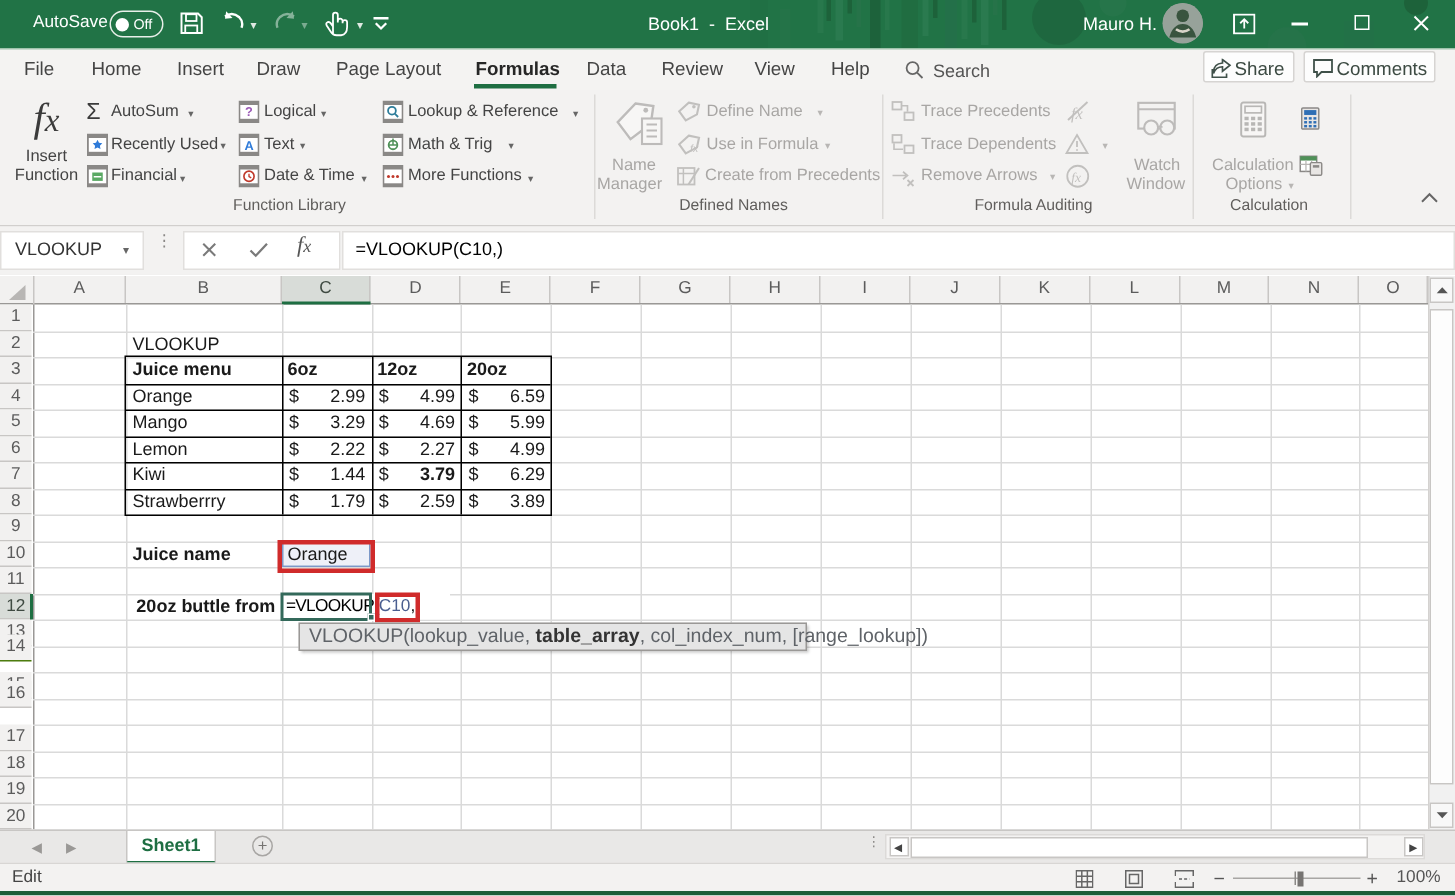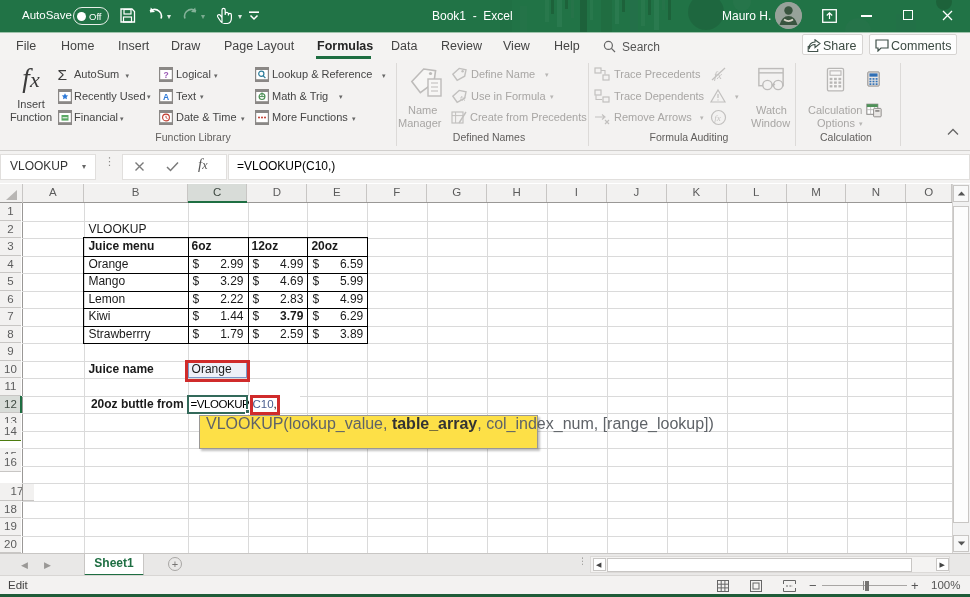--- a/index.html
+++ b/index.html
@@ -366,21 +366,21 @@
  <div class="ab" style="left:0;top:125.30000000000001px;width:21px;height:17.5px;background:#f2f1f0;border-bottom:1px solid #c8c6c4;color:#5c5c5c;font-size:11.5px;text-align:center;line-height:16.5px">7</div>
  <div class="ab" style="left:0;top:142.8px;width:21px;height:17.5px;background:#f2f1f0;border-bottom:1px solid #c8c6c4;color:#5c5c5c;font-size:11.5px;text-align:center;line-height:16.5px">8</div>
  <div class="ab" style="left:0;top:160.3px;width:21px;height:17.5px;background:#f2f1f0;border-bottom:1px solid #c8c6c4;color:#5c5c5c;font-size:11.5px;text-align:center;line-height:16.5px">9</div>
  <div class="ab" style="left:0;top:177.8px;width:21px;height:17.5px;background:#f2f1f0;border-bottom:1px solid #c8c6c4;color:#5c5c5c;font-size:11.5px;text-align:center;line-height:16.5px">10</div>
  <div class="ab" style="left:0;top:195.3px;width:21px;height:17.5px;background:#f2f1f0;border-bottom:1px solid #c8c6c4;color:#5c5c5c;font-size:11.5px;text-align:center;line-height:16.5px">11</div>
  <div class="ab" style="left:0;top:212.8px;width:21px;height:17.5px;background:#d8dcd8;border-bottom:1px solid #c8c6c4;color:#3f4a42;font-size:11.5px;text-align:center;line-height:16.5px">12</div>
  <div class="ab" style="left:0;top:230.3px;width:21px;height:17.5px;background:#f2f1f0;border-bottom:1px solid #c8c6c4;color:#5c5c5c;font-size:11.5px;text-align:center;line-height:16.5px">13</div>
  <div class="ab" style="left:0;top:240px;width:21px;height:17.5px;background:#f2f1f0;border-bottom:1px solid #4d7c0f;color:#5c5c5c;font-size:11.5px;text-align:center;line-height:16.5px">14</div>
  <div class="ab" style="left:0;top:265.3px;width:21px;height:17.5px;background:#f2f1f0;border-bottom:1px solid #c8c6c4;color:#5c5c5c;font-size:11.5px;text-align:center;line-height:16.5px">15</div>
  <div class="ab" style="left:0;top:271px;width:21px;height:17.5px;background:#f2f1f0;border-bottom:1px solid #c8c6c4;color:#5c5c5c;font-size:11.5px;text-align:center;line-height:16.5px">16</div>
- <div class="ab" style="left:0;top:300.3px;width:34px;height:17.5px;background:#f2f1f0;border-bottom:1px solid #c8c6c4;color:#5c5c5c;font-size:11.5px;text-align:center;line-height:16.5px">17</div>
+ <div class="ab" style="left:0;top:300.3px;width:21px;height:17.5px;background:#f2f1f0;border-bottom:1px solid #c8c6c4;color:#5c5c5c;font-size:11.5px;text-align:center;line-height:16.5px">17</div>
  <div class="ab" style="left:0;top:317.8px;width:21px;height:17.5px;background:#f2f1f0;border-bottom:1px solid #c8c6c4;color:#5c5c5c;font-size:11.5px;text-align:center;line-height:16.5px">18</div>
  <div class="ab" style="left:0;top:335.29999999999995px;width:21px;height:17.5px;background:#f2f1f0;border-bottom:1px solid #c8c6c4;color:#5c5c5c;font-size:11.5px;text-align:center;line-height:16.5px">19</div>
  <div class="ab" style="left:0;top:352.79999999999995px;width:21px;height:17.5px;background:#f2f1f0;border-bottom:1px solid #c8c6c4;color:#5c5c5c;font-size:11.5px;text-align:center;line-height:16.5px">20</div>
  <div class="ab" style="left:20px;top:212.8px;width:2.3px;height:17.5px;background:#1e6e42"></div>
  <div class="ab" style="left:22px;top:20.30000000000001px;width:1px;height:349.99999999999994px;background:#9a9896"></div>
  <div class="ab" style="left:84.4px;top:20.30000000000001px;width:1px;height:349.99999999999994px;background:#dadada"></div>
  <div class="ab" style="left:187.6px;top:20.30000000000001px;width:1px;height:349.99999999999994px;background:#dadada"></div>
  <div class="ab" style="left:247.5px;top:20.30000000000001px;width:1px;height:349.99999999999994px;background:#dadada"></div>
  <div class="ab" style="left:307.4px;top:20.30000000000001px;width:1px;height:349.99999999999994px;background:#dadada"></div>
  <div class="ab" style="left:367.3px;top:20.30000000000001px;width:1px;height:349.99999999999994px;background:#dadada"></div>
@@ -438,21 +438,21 @@
  <div class="ab" style="left:192.6px;top:90.30000000000001px;height:17.5px;line-height:17.5px;font-size:12px;font-weight:normal;color:#1a1a1a;white-space:nowrap">$</div>
  <div class="ab" style="left:187.6px;top:90.30000000000001px;width:55.900000000000006px;height:17.5px;line-height:17.5px;font-size:12px;font-weight:normal;color:#1a1a1a;text-align:right;white-space:nowrap">3.29</div>
  <div class="ab" style="left:252.5px;top:90.30000000000001px;height:17.5px;line-height:17.5px;font-size:12px;font-weight:normal;color:#1a1a1a;white-space:nowrap">$</div>
  <div class="ab" style="left:247.5px;top:90.30000000000001px;width:55.89999999999998px;height:17.5px;line-height:17.5px;font-size:12px;font-weight:normal;color:#1a1a1a;text-align:right;white-space:nowrap">4.69</div>
  <div class="ab" style="left:312.4px;top:90.30000000000001px;height:17.5px;line-height:17.5px;font-size:12px;font-weight:normal;color:#1a1a1a;white-space:nowrap">$</div>
  <div class="ab" style="left:307.4px;top:90.30000000000001px;width:55.900000000000034px;height:17.5px;line-height:17.5px;font-size:12px;font-weight:normal;color:#1a1a1a;text-align:right;white-space:nowrap">5.99</div>
  <div class="ab" style="left:88.4px;top:107.80000000000001px;height:17.5px;line-height:17.5px;font-size:12px;font-weight:normal;color:#1a1a1a;white-space:nowrap">Lemon</div>
  <div class="ab" style="left:192.6px;top:107.80000000000001px;height:17.5px;line-height:17.5px;font-size:12px;font-weight:normal;color:#1a1a1a;white-space:nowrap">$</div>
  <div class="ab" style="left:187.6px;top:107.80000000000001px;width:55.900000000000006px;height:17.5px;line-height:17.5px;font-size:12px;font-weight:normal;color:#1a1a1a;text-align:right;white-space:nowrap">2.22</div>
  <div class="ab" style="left:252.5px;top:107.80000000000001px;height:17.5px;line-height:17.5px;font-size:12px;font-weight:normal;color:#1a1a1a;white-space:nowrap">$</div>
- <div class="ab" style="left:247.5px;top:107.80000000000001px;width:55.89999999999998px;height:17.5px;line-height:17.5px;font-size:12px;font-weight:normal;color:#1a1a1a;text-align:right;white-space:nowrap">2.83</div>
+ <div class="ab" style="left:247.5px;top:107.80000000000001px;width:55.89999999999998px;height:17.5px;line-height:17.5px;font-size:12px;font-weight:normal;color:#1a1a1a;text-align:right;white-space:nowrap">2.27</div>
  <div class="ab" style="left:312.4px;top:107.80000000000001px;height:17.5px;line-height:17.5px;font-size:12px;font-weight:normal;color:#1a1a1a;white-space:nowrap">$</div>
  <div class="ab" style="left:307.4px;top:107.80000000000001px;width:55.900000000000034px;height:17.5px;line-height:17.5px;font-size:12px;font-weight:normal;color:#1a1a1a;text-align:right;white-space:nowrap">4.99</div>
  <div class="ab" style="left:88.4px;top:125.30000000000001px;height:17.5px;line-height:17.5px;font-size:12px;font-weight:normal;color:#1a1a1a;white-space:nowrap">Kiwi</div>
  <div class="ab" style="left:192.6px;top:125.30000000000001px;height:17.5px;line-height:17.5px;font-size:12px;font-weight:normal;color:#1a1a1a;white-space:nowrap">$</div>
  <div class="ab" style="left:187.6px;top:125.30000000000001px;width:55.900000000000006px;height:17.5px;line-height:17.5px;font-size:12px;font-weight:normal;color:#1a1a1a;text-align:right;white-space:nowrap">1.44</div>
  <div class="ab" style="left:252.5px;top:125.30000000000001px;height:17.5px;line-height:17.5px;font-size:12px;font-weight:normal;color:#1a1a1a;white-space:nowrap">$</div>
  <div class="ab" style="left:247.5px;top:125.30000000000001px;width:55.89999999999998px;height:17.5px;line-height:17.5px;font-size:12px;font-weight:bold;color:#1a1a1a;text-align:right;white-space:nowrap">3.79</div>
  <div class="ab" style="left:312.4px;top:125.30000000000001px;height:17.5px;line-height:17.5px;font-size:12px;font-weight:normal;color:#1a1a1a;white-space:nowrap">$</div>
  <div class="ab" style="left:307.4px;top:125.30000000000001px;width:55.900000000000034px;height:17.5px;line-height:17.5px;font-size:12px;font-weight:normal;color:#1a1a1a;text-align:right;white-space:nowrap">6.29</div>
  <div class="ab" style="left:88.4px;top:142.8px;height:17.5px;line-height:17.5px;font-size:12px;font-weight:normal;color:#1a1a1a;white-space:nowrap">Strawberrry</div>
@@ -467,21 +467,21 @@
  <div class="ab" style="left:191.6px;top:177.8px;height:17.5px;line-height:17.5px;font-size:12px;font-weight:normal;color:#1a1a1a;white-space:nowrap">Orange</div>
  <div class="ab" style="left:188.1px;top:178.3px;width:58.900000000000006px;height:16.5px;border:1px solid #7c98c8"></div>
  <div class="ab" style="left:185.0px;top:176.8px;width:64.9px;height:21.9px;border:3px solid #d02b2b"></div>
  <div class="ab" style="left:84.4px;top:212.8px;width:99.19999999999999px;height:17.5px;line-height:17.5px;font-size:12px;font-weight:bold;color:#1a1a1a;text-align:right;white-space:nowrap">20oz buttle from</div>
  <div class="ab" style="left:187.6px;top:212.8px;width:112px;height:17.5px;background:#fff"></div>
  <div class="ab" style="left:190.6px;top:212.8px;height:17.5px;line-height:17.5px;font-size:11.5px;letter-spacing:-0.45px;color:#000">=VLOOKUP(</div>
  <div class="ab" style="left:252.5px;top:212.8px;height:17.5px;line-height:17.5px;font-size:11.5px;color:#4a5e8f">C10<span style="color:#000">,</span></div>
  <div class="ab" style="left:186.6px;top:211.8px;width:61.900000000000006px;height:19.5px;border:2px solid #33695a"></div>
  <div class="ab" style="left:244.5px;top:226.3px;width:5px;height:5px;background:#33695a;border:1px solid #fff"></div>
  <div class="ab" style="left:249.9px;top:212.3px;width:30px;height:19.5px;border:3px solid #d02b2b"></div>
- <div class="ab" style="left:199px;top:231.8px;width:339px;height:34px;background:#fde047;border:1px solid #9a9896;box-shadow:1.5px 1.5px 2px rgba(0,0,0,.25);font-size:16px;color:#5f6368;line-height:16.5px;padding-left:6px;white-space:nowrap">VLOOKUP(lookup_value, <b style="color:#333">table_array</b>, col_index_num, [range_lookup])</div>
+ <div class="ab" style="left:199px;top:231.8px;width:339px;height:19px;background:#e5e5e5;border:1px solid #9a9896;box-shadow:1.5px 1.5px 2px rgba(0,0,0,.25);font-size:13px;color:#5f6368;line-height:16.5px;padding-left:6px;white-space:nowrap">VLOOKUP(lookup_value, <b style="color:#333">table_array</b>, col_index_num, [range_lookup])</div>
  <div class="ab" style="left:952px;top:1px;width:18px;height:369.29999999999995px;background:#f1f1f1;border-left:1px solid #d4d2d0"></div>
  <div class="ab" style="left:953px;top:2px;width:16px;height:17px;background:#f8f8f8;border:1px solid #c8c6c4"></div>
  <svg class="ab" style="left:957px;top:7px" width="9" height="7" viewBox="0 0 9 7">
         <path d="M0.8 5.5 L4.5 1.5 L8.2 5.5 Z" fill="#555"></path>
       </svg>
  <div class="ab" style="left:953px;top:23.30000000000001px;width:16px;height:317px;background:#fdfdfd;border:1px solid #c8c6c4"></div>
  <div class="ab" style="left:953px;top:352.29999999999995px;width:16px;height:17px;background:#f8f8f8;border:1px solid #c8c6c4"></div>
  <svg class="ab" style="left:957px;top:357.29999999999995px" width="9" height="7" viewBox="0 0 9 7">
         <path d="M0.8 1.5 L4.5 5.5 L8.2 1.5 Z" fill="#555"></path>
       </svg>

